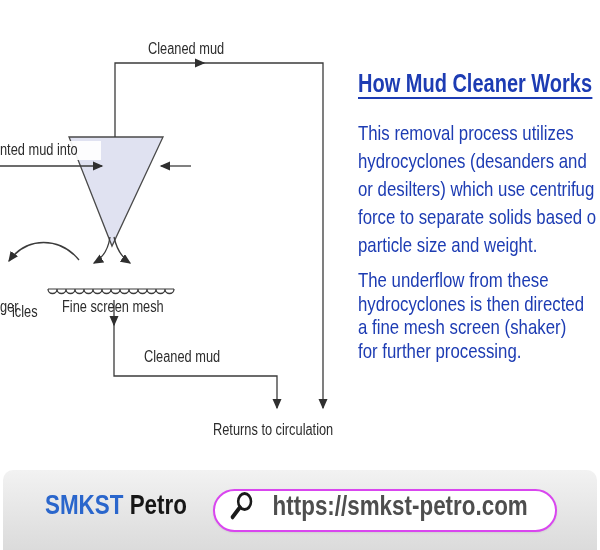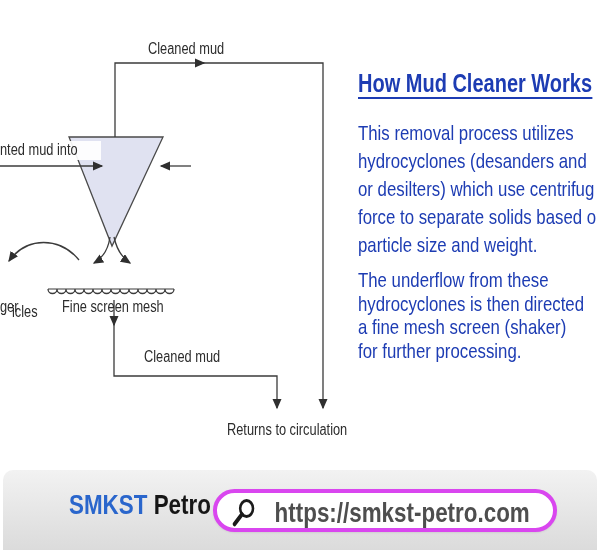--- a/index.html
+++ b/index.html
@@ -22,27 +22,27 @@
                  border-bottom:2px solid #1d3cb3;}
   #art-p1{left:358px;top:119px;}
   #art-p1 .line{font-size:21px;line-height:28px;white-space:nowrap;}
   #art-p2{left:358px;top:268px;}
   #art-p2 .line{font-size:21px;line-height:23.5px;white-space:nowrap;}
   .para{transform:scaleX(0.8);transform-origin:0 0;}
 
   
   #footer-bar{position:absolute;left:3px;right:3px;top:470px;bottom:0;z-index:3;
               background:linear-gradient(#f2f2f2,#dbdbdb);border-radius:10px 10px 0 0;}
-  #brand{position:absolute;left:45px;top:491px;z-index:4;font-weight:800;font-size:28px;line-height:1;margin-left:24px;}
+  #brand{position:absolute;left:45px;top:491px;z-index:4;font-weight:800;font-size:28px;line-height:1;}
   #brand .p1{color:#2a66cc;}
   #brand .p2{color:#161616;}
   #url-pill{position:absolute;left:213px;top:489px;width:344px;height:43px;z-index:4;
-            background:#ffffff;border-radius:22px;border:4px solid #d946ef;
+            background:#ffffff;border-radius:22px;border:2px solid #d946ef;
             box-shadow:0 1px 2px rgba(0,0,0,0.08);box-sizing:border-box;
-            display:flex;align-items:flex-end;overflow:hidden;}
+            display:flex;align-items:flex-start;overflow:hidden;}
   #pill-inner{display:flex;align-items:center;padding-left:18px;
               transform:scaleX(0.8);transform-origin:0 50%;}
   #pill-inner svg{flex:0 0 auto;margin-right:24px;}
   #url-text{font-size:28px;font-weight:700;color:#4e4e4e;white-space:nowrap;line-height:1;}
 </style>
 </head>
 <body>
 
 <div id="stage">
 
@@ -87,21 +87,21 @@
   </div>
   <div class="dlabel" style="left:0;top:299px;">
     <span class="sq">ger</span>
   </div>
   <div class="dlabel" style="left:12px;top:304px;">
     <span class="sq">icles</span>
   </div>
   <div class="dlabel" style="left:144px;top:349px;">
     <span class="sq">Cleaned mud</span>
   </div>
-  <div class="dlabel" style="left:227px;top:422px;">
+  <div class="dlabel" style="left:213px;top:422px;">
     <span class="sq">Returns to circulation</span>
   </div>
 
   <div class="article" id="art-title" style="position:absolute;">
     <span class="sq">How Mud Cleaner Works</span>
   </div>
   <div class="article para" id="art-p1" style="position:absolute;">
     <div class="line">This removal process utilizes</div>
     <div class="line">hydrocyclones (desanders and</div>
     <div class="line">or desilters) which use centrifug</div>

